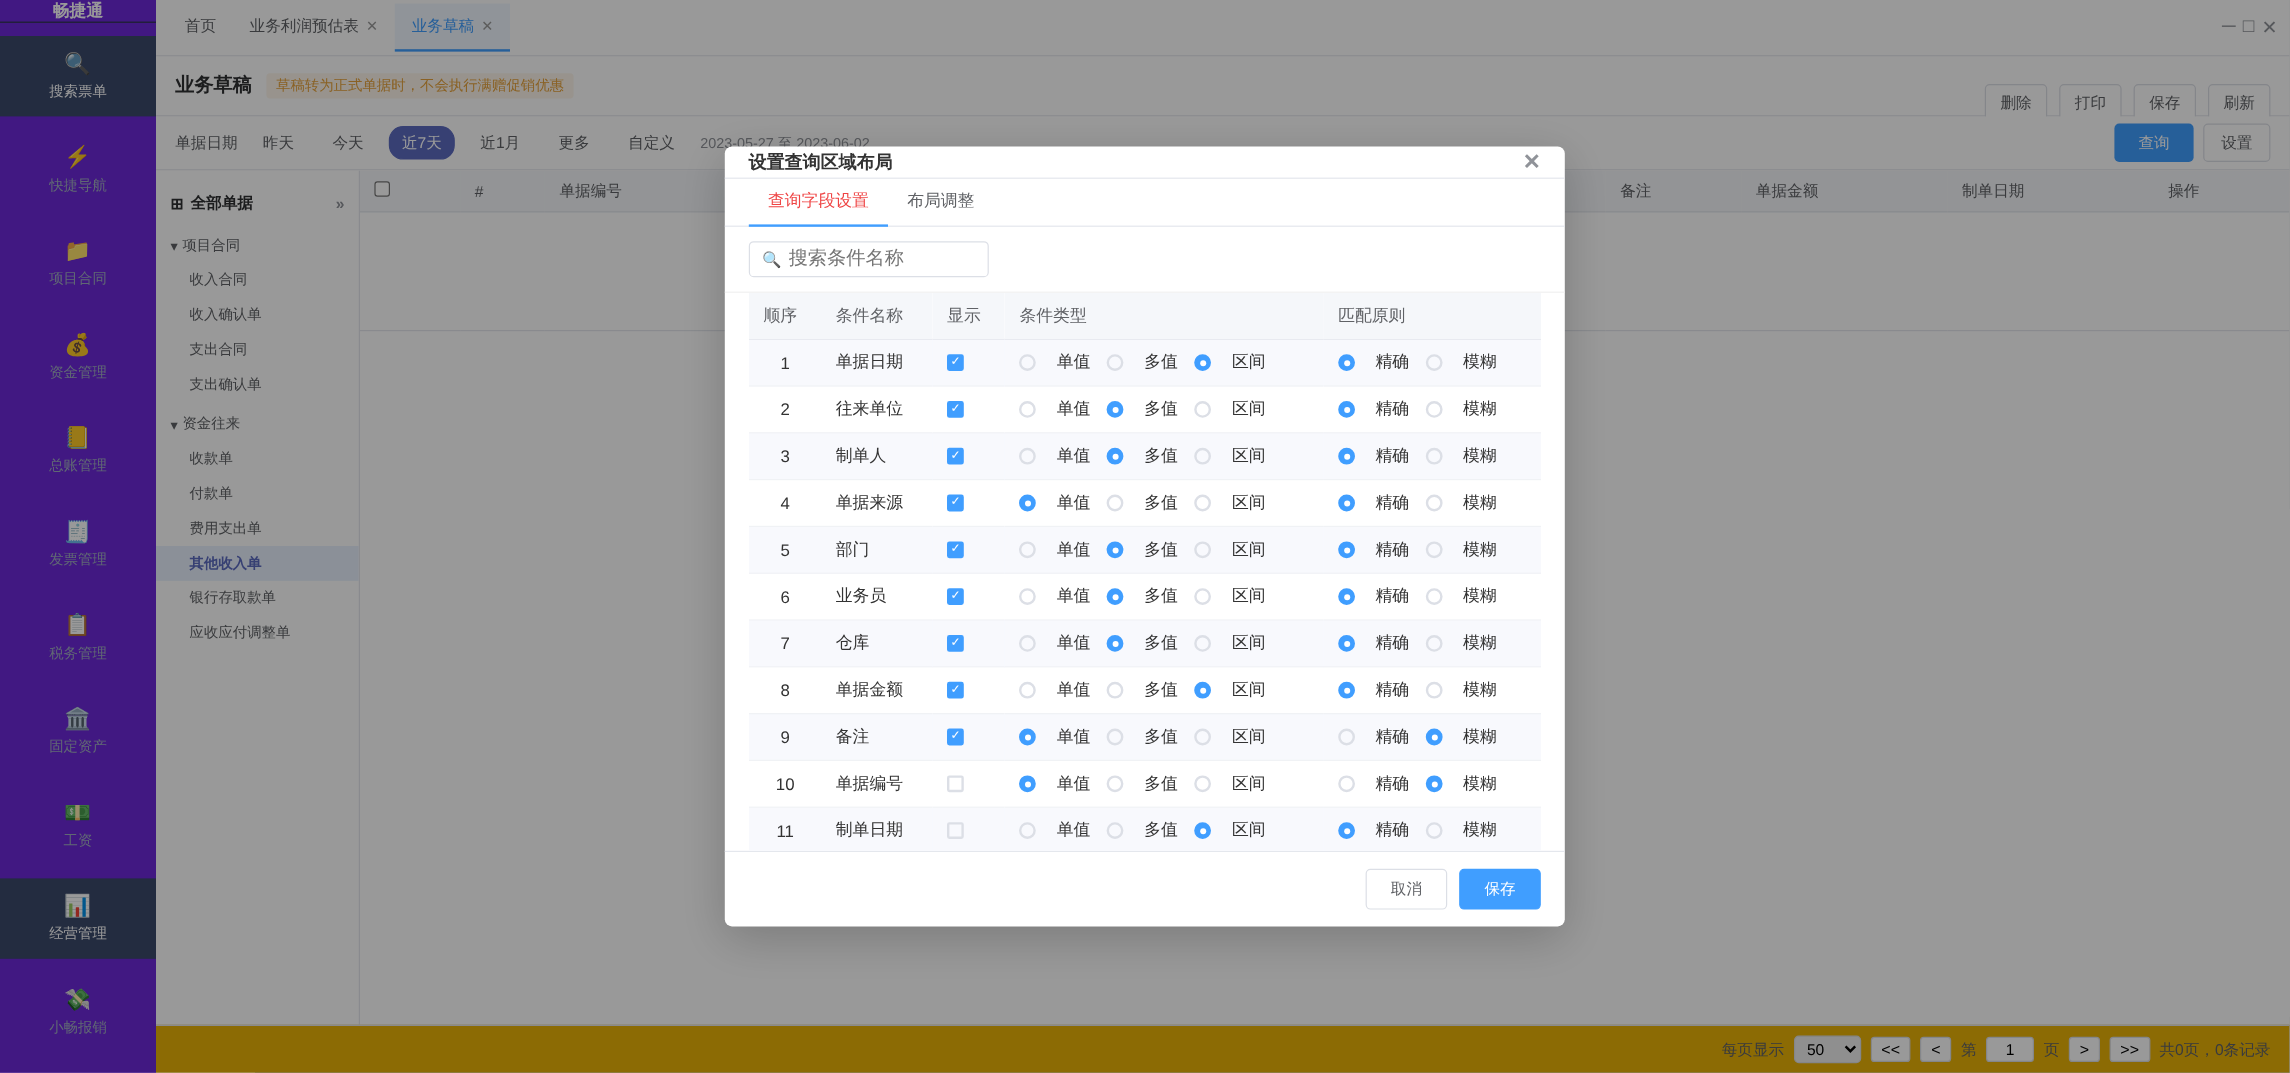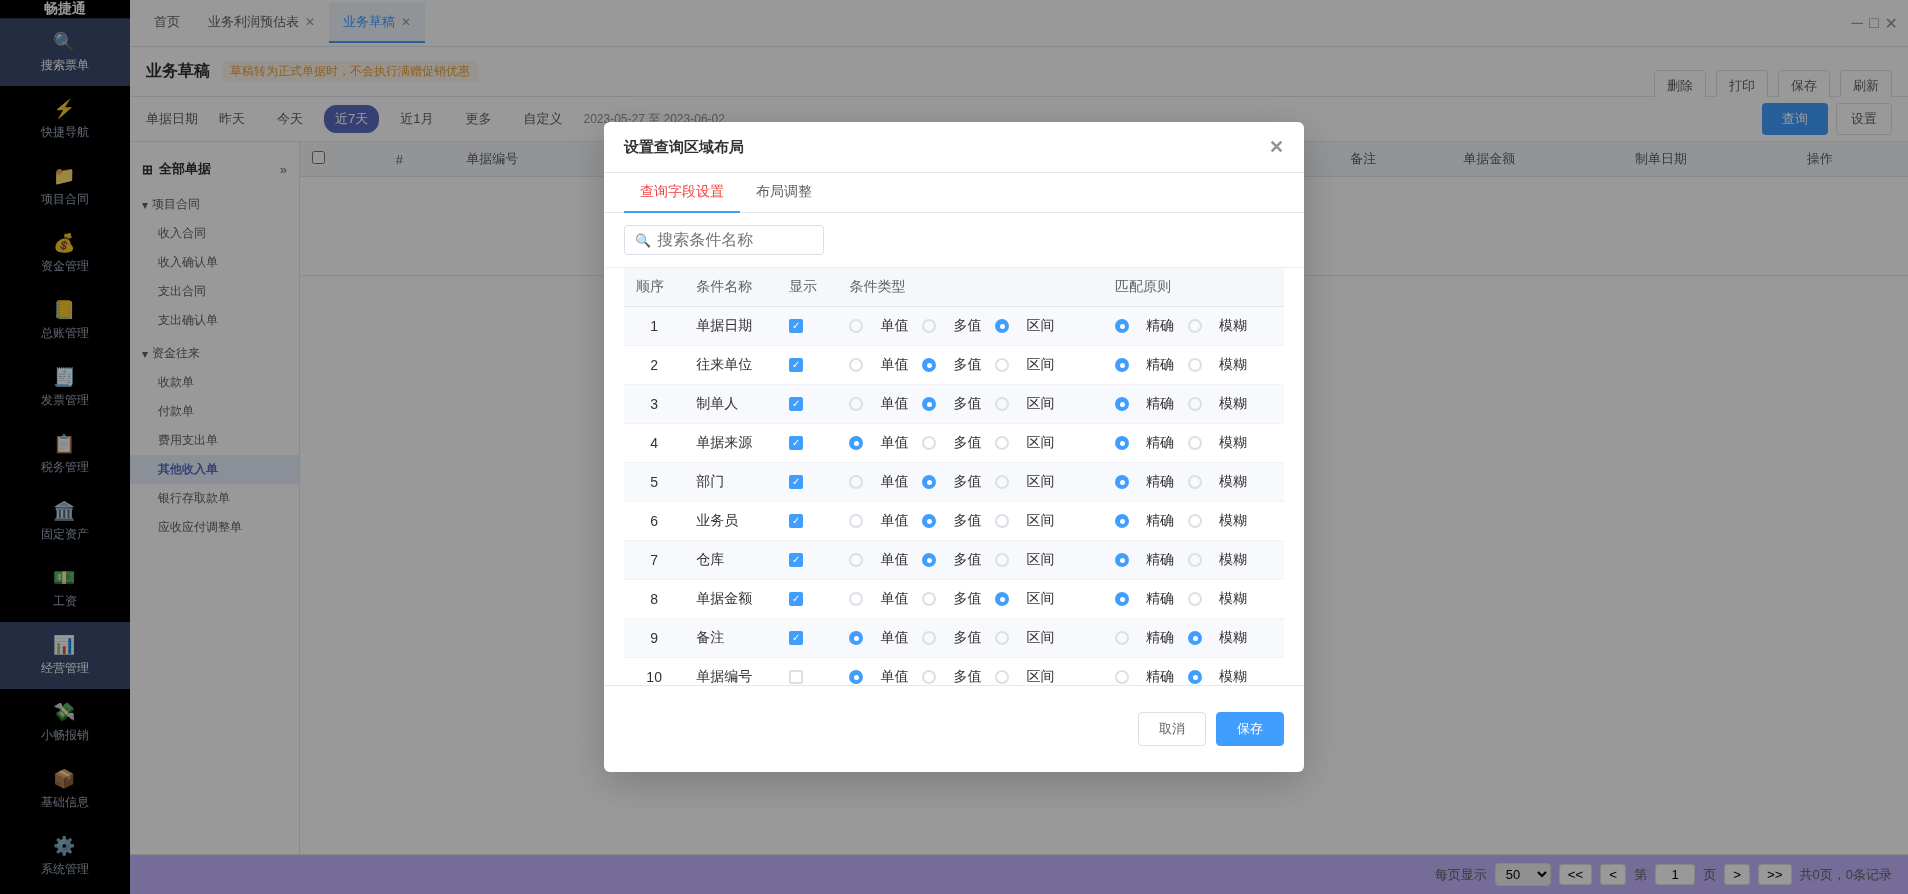--- a/index.html
+++ b/index.html
@@ -1,21 +1,21 @@
 <!DOCTYPE html>
 <html><head>
   <meta charset="utf-8">
   <style>
     * { box-sizing: border-box; margin: 0; padding: 0; }
     body { font-family: 'Microsoft YaHei', 'PingFang SC', sans-serif; font-size: 13px; background: #f0f2f5; color: #333; overflow: hidden; height: 894px; width: 1908px; }
 
     
     .sidebar {
-      position: fixed; left: 0; top: 0; width: 130px; height: 100%; background: #000000; color: #fff; z-index: 10;
-      display: flex; flex-direction: column;
+      position: fixed; left: 0; top: 0; width: 130px; height: 100%; background: #6d28d9; color: #fff; z-index: 10;
+      display: flex; flex-direction: column; gap: 11px;
     }
     .sidebar-logo {
       height: 50px; display: flex; align-items: center; justify-content: center;
       font-size: 14px; font-weight: bold; color: #fff; border-bottom: 1px solid #2d3748;
     }
     .sidebar-item {
       display: flex; flex-direction: column; align-items: center; justify-content: center;
       padding: 12px 5px; cursor: pointer; font-size: 12px; color: #a0aec0; gap: 4px;
       transition: background 0.2s;
     }
@@ -94,40 +94,40 @@
     
     .table-wrapper { overflow: auto; height: 100%; }
     .data-table { width: 100%; border-collapse: collapse; font-size: 13px; }
     .data-table th, .data-table td {
       border-bottom: 1px solid #e4e7ed; padding: 8px 12px; text-align: left; white-space: nowrap;
     }
     .data-table th { background: #f5f7fa; color: #606266; font-weight: 500; }
 
     
     .bottombar {
-      height: 40px; background: #c4b5fd; border-top: 1px solid #e4e7ed;
+      height: 40px; background: #eab308; border-top: 1px solid #e4e7ed;
       display: flex; padding: 0 16px; gap: 10px; font-size: 13px; color: #606266;
     }
 
     
     .overlay {
       position: fixed; top: 0; left: 0; width: 100%; height: 100%;
       background: rgba(0,0,0,0.4); z-index: 100;
       display: flex; align-items: center; justify-content: center;
     }
 
     
     .dialog {
       background: #fff; border-radius: 6px; box-shadow: 0 10px 40px rgba(0,0,0,0.2);
       width: 700px; max-height: 650px; display: flex; flex-direction: column;
       position: relative;
     }
     .dialog-header {
       display: flex; align-items: center; justify-content: space-between;
-      padding: 14px 20px; border-bottom: 1px solid #e4e7ed; font-size: 15px; font-weight: 600;
+      padding: 2px 20px; border-bottom: 1px solid #e4e7ed; font-size: 15px; font-weight: 600;
     }
     .dialog-close { cursor: pointer; color: #909399; font-size: 18px; }
 
     
     .dialog-tabs {
       display: flex; gap: 0; padding: 0 20px; border-bottom: 1px solid #e4e7ed;
     }
     .dialog-tab {
       padding: 10px 16px; font-size: 14px; cursor: pointer; color: #606266;
       border-bottom: 2px solid transparent; margin-bottom: -1px;
@@ -169,21 +169,21 @@
     .radio-circle.checked::after { content: ''; width: 5px; height: 5px; border-radius: 50%; background: #fff; }
     .checkbox-item {
       width: 14px; height: 14px; border: 2px solid #dcdfe6; border-radius: 2px;
       display: flex; align-items: center; justify-content: center; cursor: pointer;
     }
     .checkbox-item.checked { background: #409eff; border-color: #409eff; }
     .checkbox-item.checked::after { content: '✓'; color: #fff; font-size: 10px; line-height: 1; }
 
     
     .dialog-footer {
-      padding: 26px 20px; border-top: 1px solid #e4e7ed;
+      padding: 14px 20px; border-top: 1px solid #e4e7ed;
       display: flex; justify-content: flex-end; gap: 10px;
     }
     .btn-cancel {
       padding: 7px 20px; border: 1px solid #dcdfe6; border-radius: 4px;
       cursor: pointer; font-size: 13px; background: #fff; color: #606266;
     }
     .btn-save {
       padding: 7px 20px; border: 1px solid #409eff; border-radius: 4px;
       cursor: pointer; font-size: 13px; background: #409eff; color: #fff;
     }

